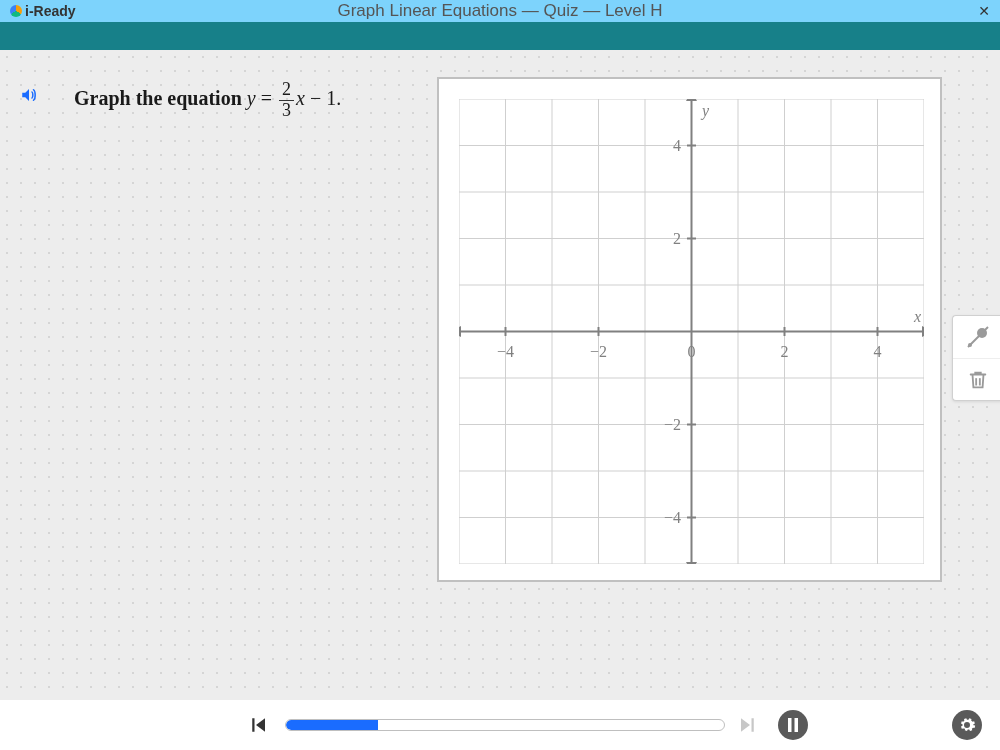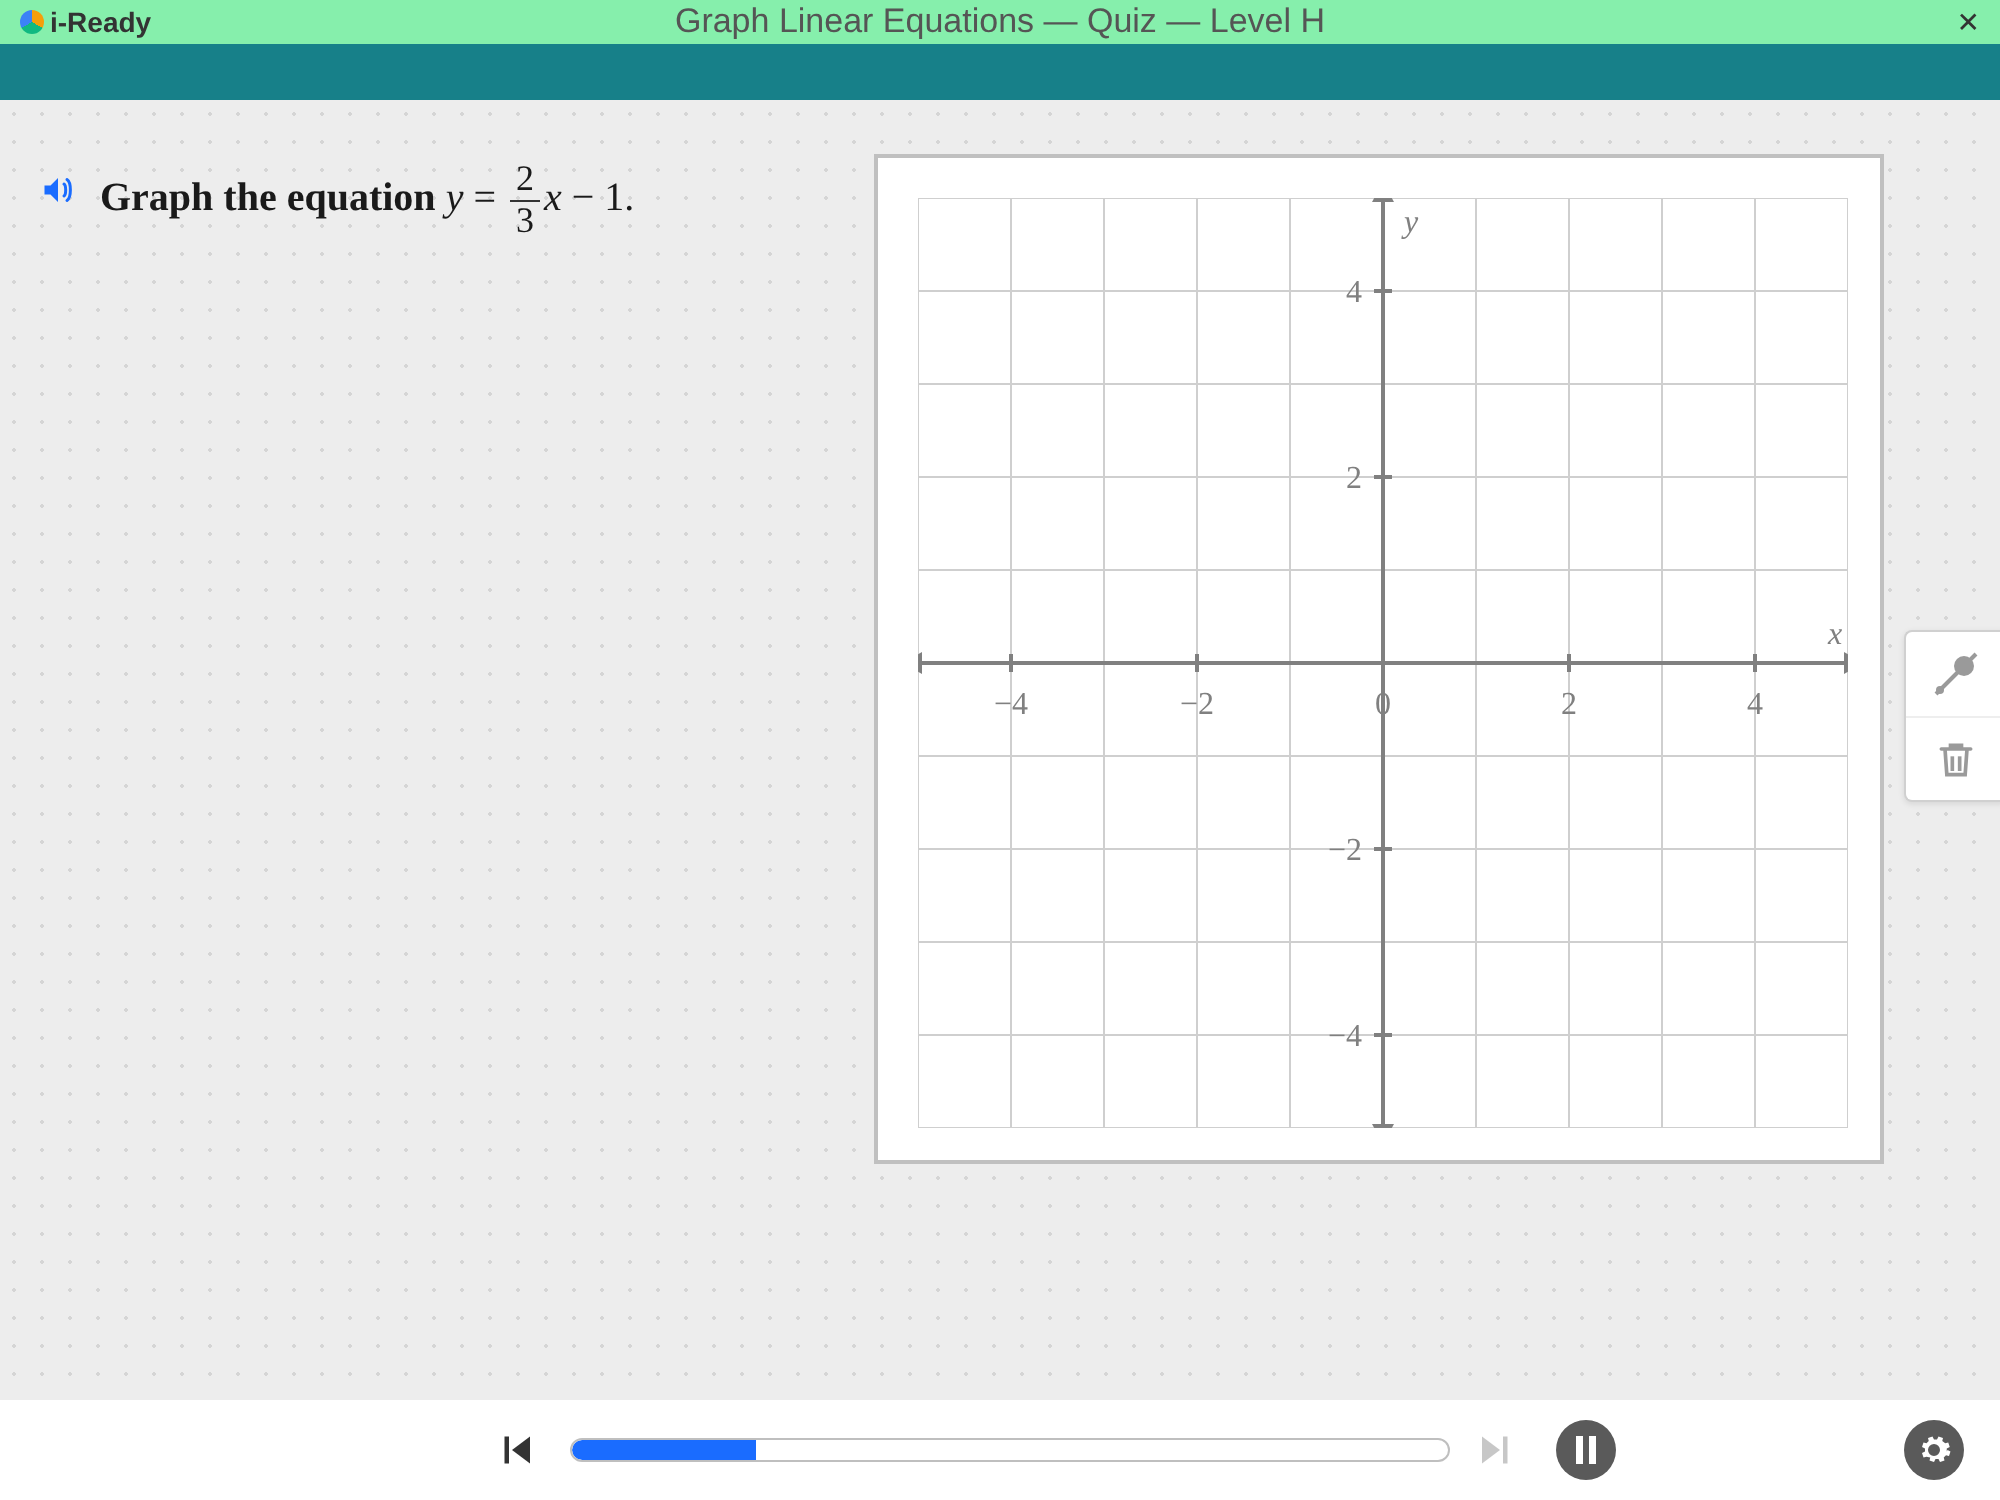--- a/index.html
+++ b/index.html
@@ -6,21 +6,21 @@
   body {
     width: 1000px;
     height: 750px;
     overflow: hidden;
     font-family: Arial, Helvetica, sans-serif;
     background: #e8e8e8;
     position: relative;
   }
   .top-bar {
     height: 22px;
-    background: #86efac;
+    background: #7dd3fc;
     display: flex;
     align-items: center;
     padding: 0 10px;
     position: relative;
   }
   .logo {
     font-weight: bold;
     font-size: 14px;
     color: #333;
     display: flex;
@@ -55,20 +55,21 @@
     background-image: radial-gradient(circle, #d5d5d5 1px, transparent 1px);
     background-size: 14px 14px;
     background-color: #ededed;
   }
   .prompt {
     position: absolute;
     left: 20px;
     top: 30px;
     display: flex;
     align-items: flex-start;
+    gap: 24px;
   }
   .speaker {
     width: 18px;
     height: 18px;
     margin-right: 12px;
     margin-top: 6px;
     cursor: pointer;
   }
   .eq-text {
     font-size: 20px;

